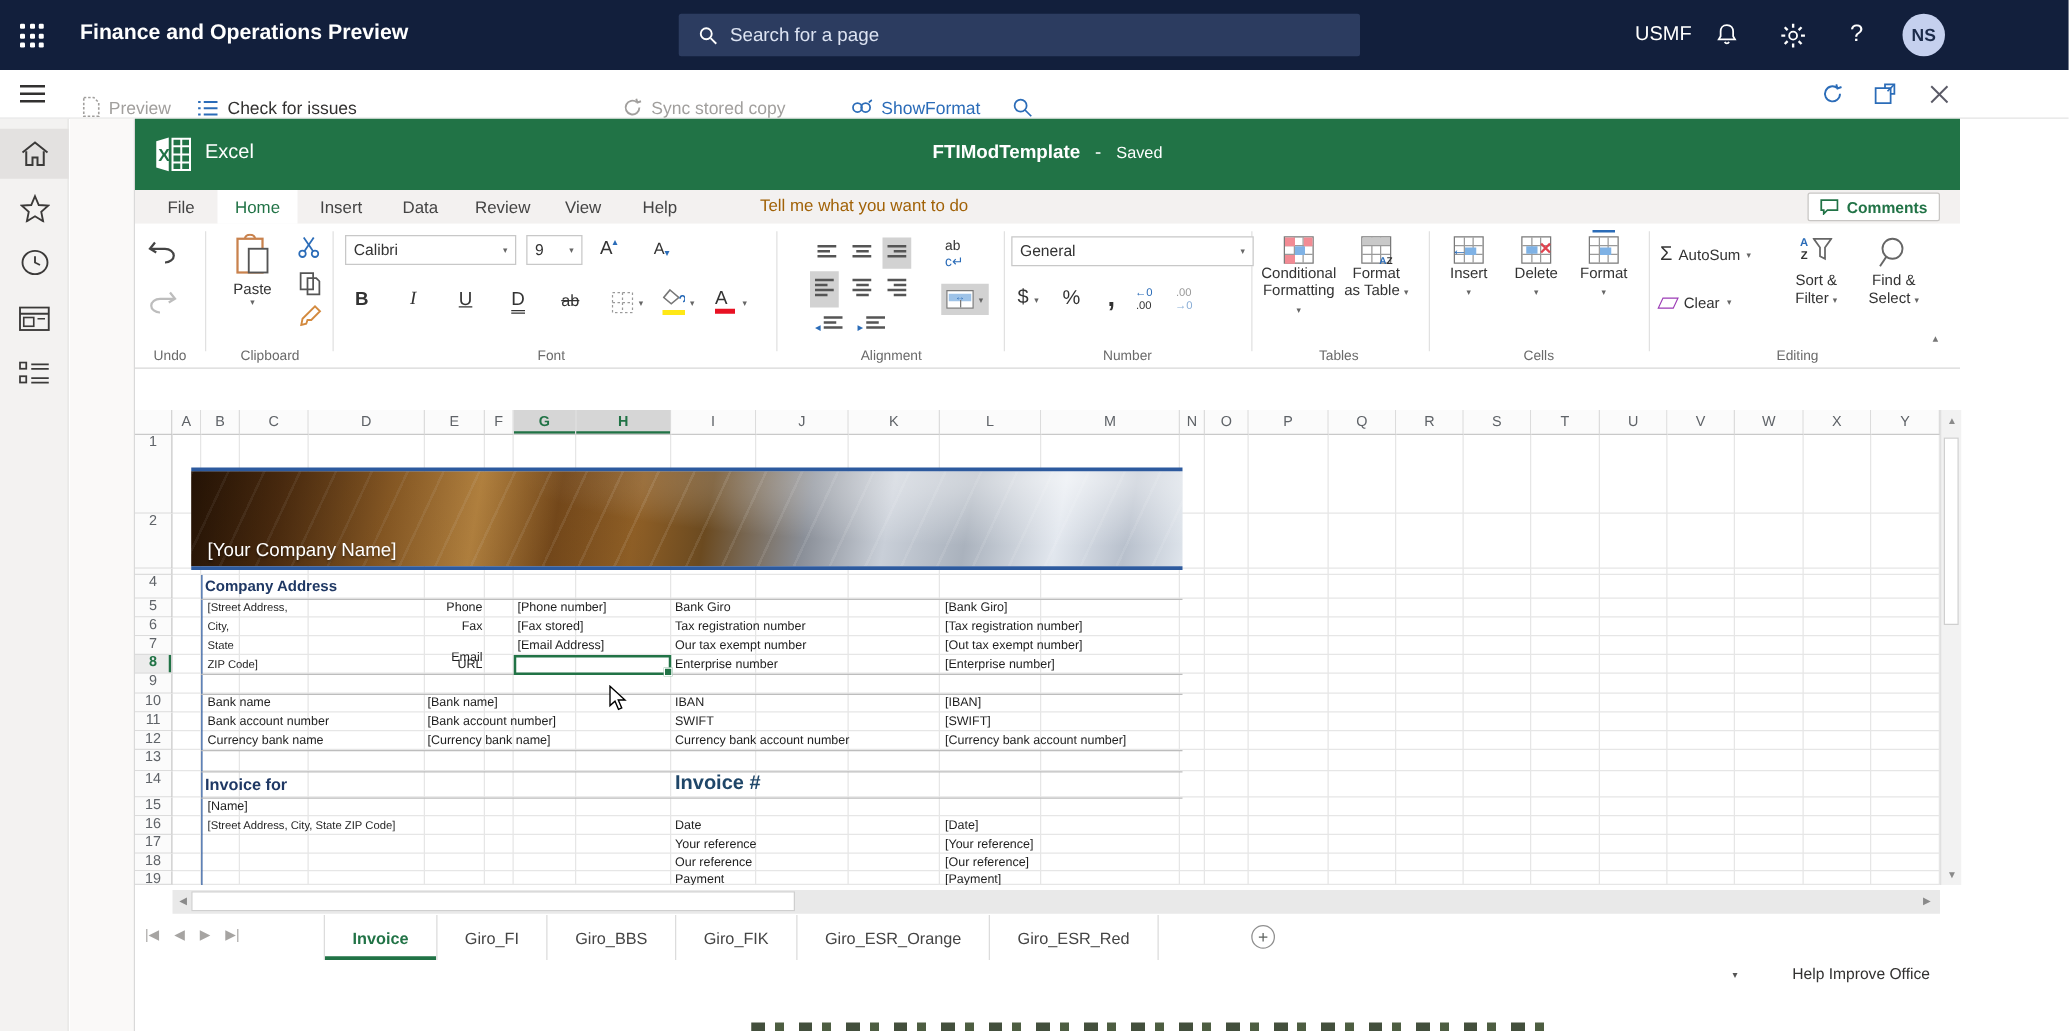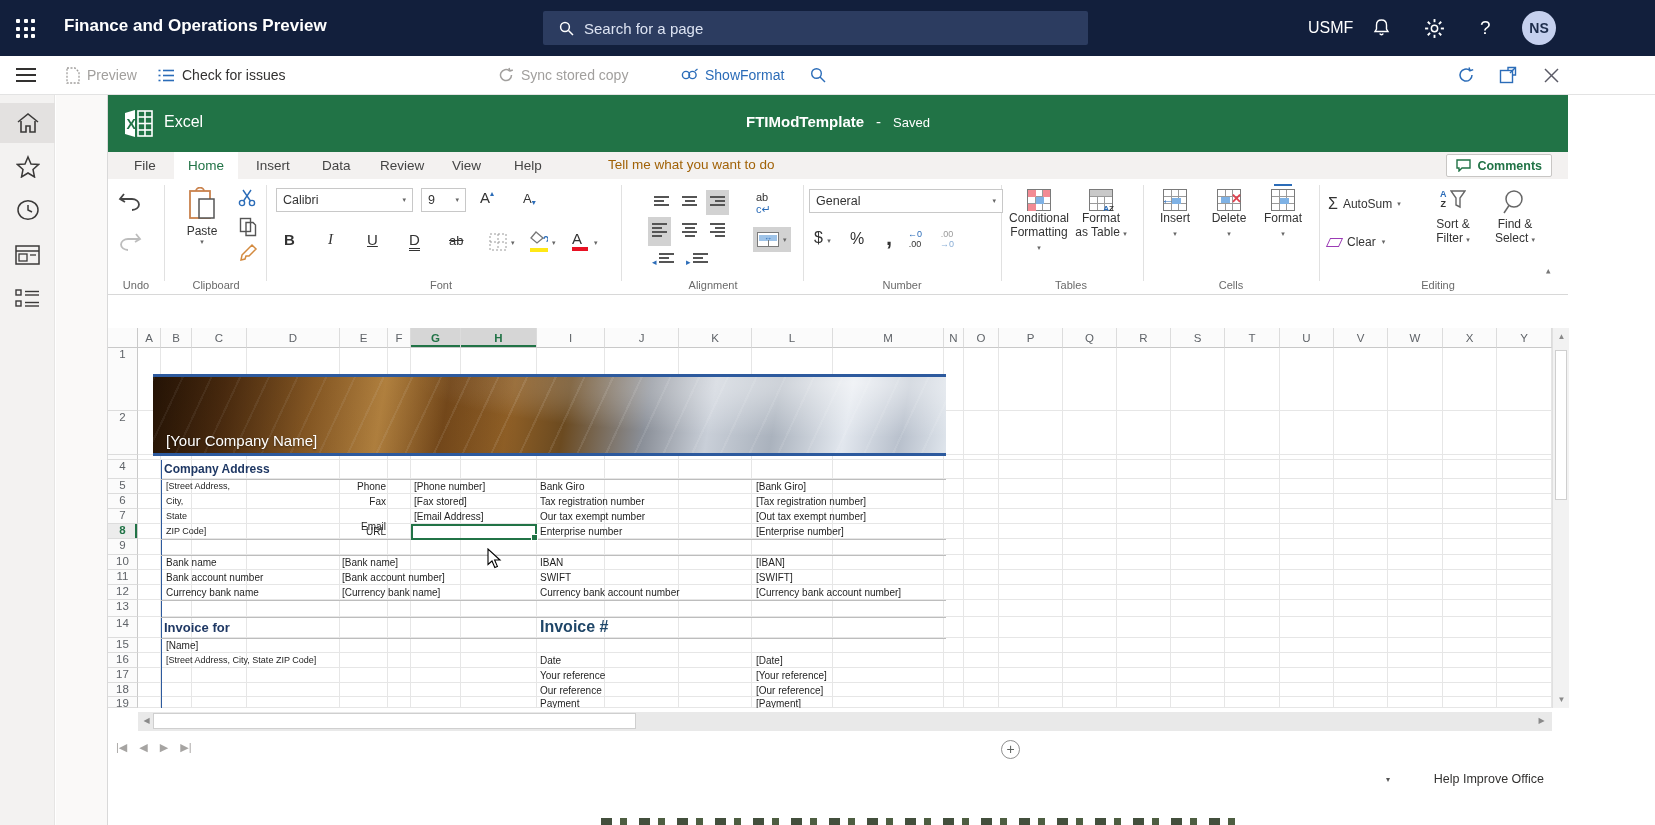--- a/index.html
+++ b/index.html
@@ -20,21 +20,21 @@
   .topbar-right { position:absolute; top:0; height:56px; display:flex; align-items:center; color:#fff; }
   #company-badge { left:1308px; font-size:16px; }
   #bell-wrap { left:1372px; } #gear-wrap { left:1424px; } #help-wrap { left:1480px; font-size:19px; }
   #avatar { position:absolute; left:1522px; top:11px; width:34px; height:34px; border-radius:50%;
     background:#c5d0ee; color:#1c2b4a; font-size:14px; font-weight:bold;
     display:flex; align-items:center; justify-content:center; }
 
   
   #actionbar { position:absolute; left:0; top:56px; width:1655px; height:39px; background:#fff;
     border-bottom:1px solid #e3e3e3; }
-  .ab-item { position:absolute; top:0; height:38px; display:flex; align-items:center; gap:7px;
+  .ab-item { position:absolute; top:0; height:38px; display:flex; align-items:flex-end; gap:7px;
     font-size:14px; color:#323130; }
   .ab-item.disabled { color:#a19f9d; }
   .ab-item.link { color:#2b6cb8; }
   #hamburger { position:absolute; left:16px; top:12px; width:20px; height:14px;
     border-top:2px solid #323130; border-bottom:2px solid #323130; }
   #hamburger:before { content:""; display:block; margin-top:4px; border-top:2px solid #323130; }
   .ab-right { position:absolute; top:0; height:38px; display:flex; align-items:center; }
 
   
   #sidebar { position:absolute; left:0; top:95px; width:55px; height:730px; background:#f3f2f1;
@@ -734,20 +734,28 @@
       <div class="sb-arrow" style="right:2px">▶</div>
     </div>
 
     <div id="sheetbar">
       <div id="sheet-nav">
         <span>|◀</span>
         <span>◀</span>
         <span>▶</span>
         <span>▶|</span>
       </div>
+      <div id="sheet-tabs-list">
+          <div class="sheet-tab active">Invoice</div>
+          <div class="sheet-tab">Giro_FI</div>
+          <div class="sheet-tab">Giro_BBS</div>
+          <div class="sheet-tab">Giro_FIK</div>
+          <div class="sheet-tab">Giro_ESR_Orange</div>
+          <div class="sheet-tab">Giro_ESR_Red</div>
+        </div>
       <div id="add-sheet">+</div>
     </div>
 
     <div id="xl-footer">
       <div id="footer-caret">▾</div>
       <div id="help-improve">Help Improve Office</div>
       <div id="bottom-artifact"></div>
     </div>
   </div>
 

